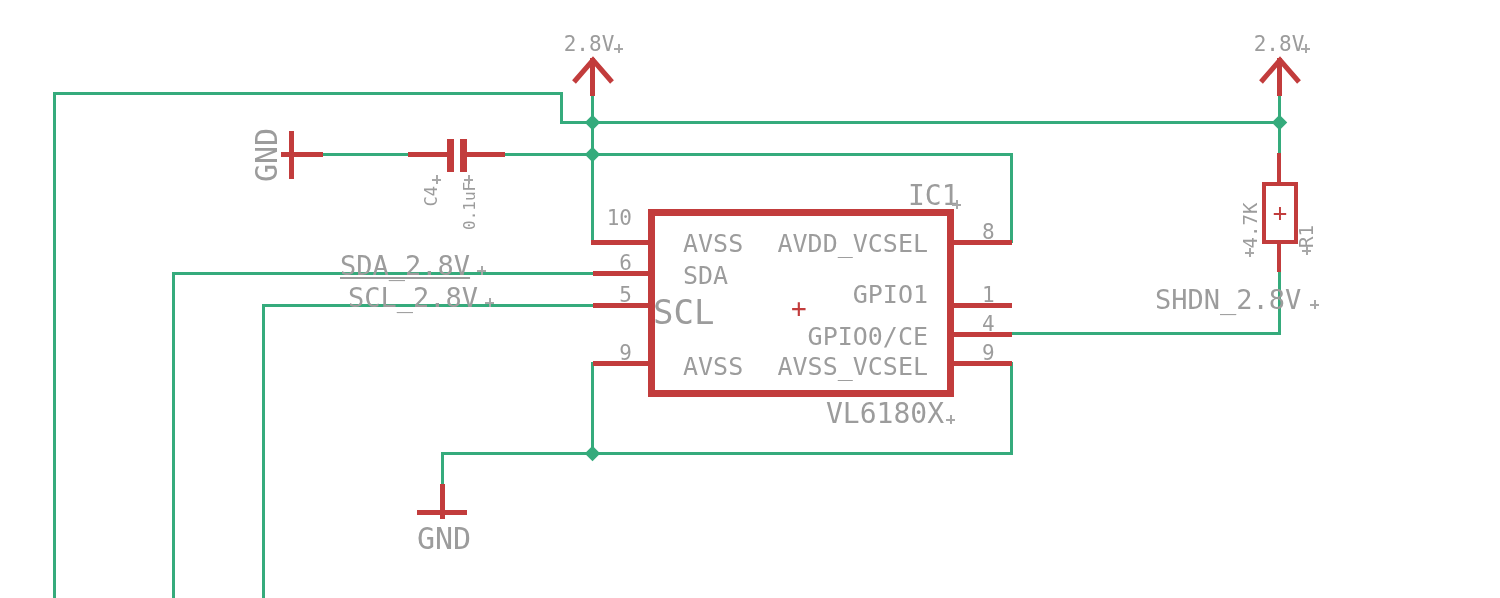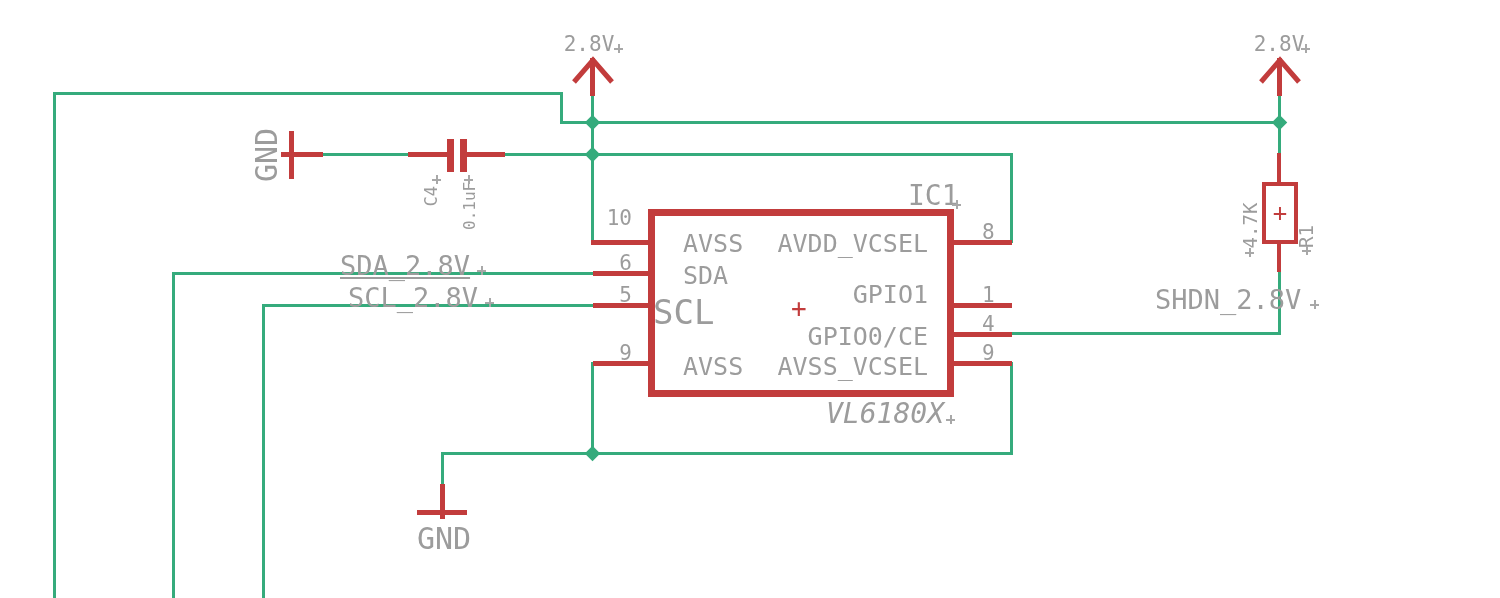--- a/index.html
+++ b/index.html
@@ -104,21 +104,21 @@
     <div class="txt rot center" style="left:1222px;top:216px;width:56px;font-size:19px;">4.7K</div>
     <div class="txt rot center" style="left:1291px;top:227px;width:30px;font-size:19px;">R1</div>
     <div class="tk" style="left:1245px;top:248px;"></div>
     <div class="tk" style="left:1302px;top:246px;"></div>
   </div>
 
   <div>
     <div class="icbox"></div>
     <div class="txt" style="left:908px;top:182px;font-size:28px;">IC1</div>
     <div class="tk" style="left:952px;top:200px;"></div>
-    <div class="txt" style="left:826px;top:400px;font-size:28px;font-style:italic;">VL6180X</div>
+    <div class="txt" style="left:826px;top:400px;font-size:28px;">VL6180X</div>
     <div class="tk" style="left:946px;top:415px;"></div>
     <div class="txt redtxt" style="left:791px;top:295px;font-size:26px;">+</div>
 
     <div class="rw" style="left:591px;top:240px;width:60px;height:5px;"></div>
     <div class="txt right" style="left:552px;top:208px;width:80px;font-size:21px;">10</div>
     <div class="txt" style="left:683px;top:231px;font-size:25px;">AVSS</div>
 
     <div class="rw" style="left:593px;top:271px;width:58px;height:5px;"></div>
     <div class="txt right" style="left:552px;top:253px;width:80px;font-size:21px;">6</div>
     <div class="txt" style="left:683px;top:263px;font-size:25px;">SDA</div>

